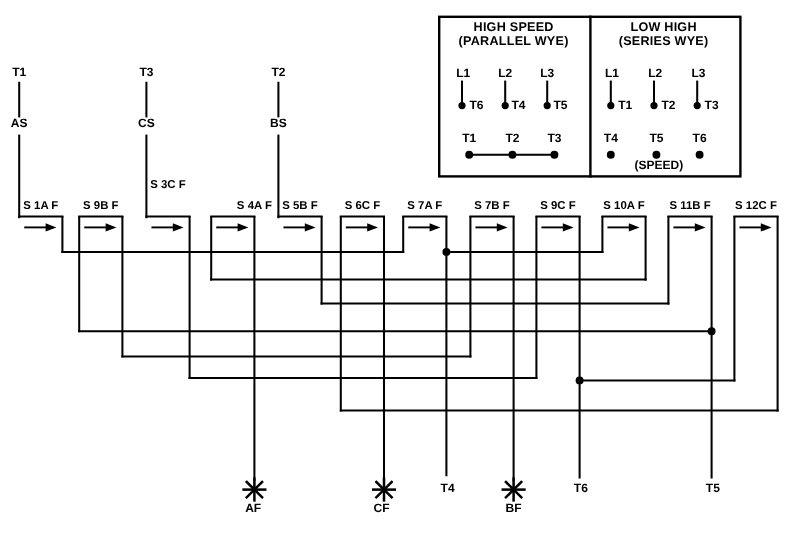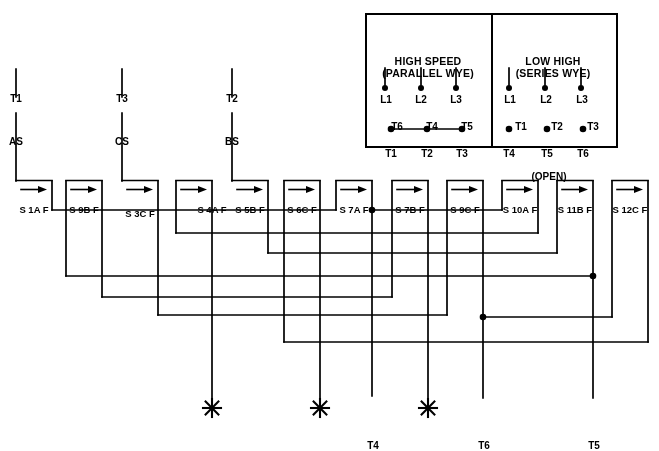--- a/index.html
+++ b/index.html
@@ -1,20 +1,20 @@
 <!DOCTYPE html>
 <html><head>
 <meta charset="utf-8">
 <style>
   html,body{margin:0;padding:0;background:#ffffff;}
   #stage{position:relative;width:659px;height:451px;background:#ffffff;overflow:hidden;
          font-family:"Liberation Sans",sans-serif;}
   #wires{position:absolute;left:0;top:0;}
   .lbl{position:absolute;transform:translate(-50%,-50%);font:bold 10px "Liberation Sans",sans-serif;
-       color:#000;white-space:nowrap;line-height:1;margin-top:38px;}
+       color:#000;white-space:nowrap;line-height:1;}
   .lbl.small{font-size:9.5px;}
   .lbl.title{font-size:10.5px;letter-spacing:.2px;}
 </style>
 </head>
 <body>
 
 <div id="stage">
   <svg id="wires" width="659" height="451" viewBox="0 0 659 451">
       <line x1="16" y1="69" x2="16" y2="97" stroke="#000000" stroke-width="1.7" stroke-linecap="square"></line>
       <line x1="16" y1="113" x2="16" y2="181" stroke="#000000" stroke-width="1.7" stroke-linecap="square"></line>
@@ -128,21 +128,21 @@
 
   <div class="lbl" style="left:16px;top:61px">T1</div>
   <div class="lbl" style="left:16px;top:104px">AS</div>
   <div class="lbl" style="left:122px;top:61px">T3</div>
   <div class="lbl" style="left:122px;top:104px">CS</div>
   <div class="lbl" style="left:232px;top:61px">T2</div>
   <div class="lbl" style="left:232px;top:104px">BS</div>
 
   <div class="lbl small" style="left:34px;top:172px">S 1A F</div>
   <div class="lbl small" style="left:84px;top:172px">S 9B F</div>
-  <div class="lbl small" style="left:140px;top:176px">S 3C F</div>
+  <div class="lbl small" style="left:140px;top:154px">S 3C F</div>
   <div class="lbl small" style="left:212px;top:172px">S 4A F</div>
   <div class="lbl small" style="left:250px;top:172px">S 5B F</div>
   <div class="lbl small" style="left:302px;top:172px">S 6C F</div>
   <div class="lbl small" style="left:354px;top:172px">S 7A F</div>
   <div class="lbl small" style="left:410px;top:172px">S 7B F</div>
   <div class="lbl small" style="left:465px;top:172px">S 9C F</div>
   <div class="lbl small" style="left:520px;top:172px">S 10A F</div>
   <div class="lbl small" style="left:575px;top:172px">S 11B F</div>
   <div class="lbl small" style="left:630px;top:172px">S 12C F</div>
 
@@ -169,14 +169,14 @@
   <div class="lbl title" style="left:553px;top:35px">(SERIES WYE)</div>
   <div class="lbl" style="left:510px;top:62px">L1</div>
   <div class="lbl" style="left:546px;top:62px">L2</div>
   <div class="lbl" style="left:582px;top:62px">L3</div>
   <div class="lbl" style="left:521px;top:89px">T1</div>
   <div class="lbl" style="left:557px;top:89px">T2</div>
   <div class="lbl" style="left:593px;top:89px">T3</div>
   <div class="lbl" style="left:509px;top:116px">T4</div>
   <div class="lbl" style="left:547px;top:116px">T5</div>
   <div class="lbl" style="left:583px;top:116px">T6</div>
-  <div class="lbl" style="left:549px;top:139px">(OPEN)</div>
+  <div class="lbl" style="left:549px;top:139px">(SPEED)</div>
 </div>
 
 </body></html>

